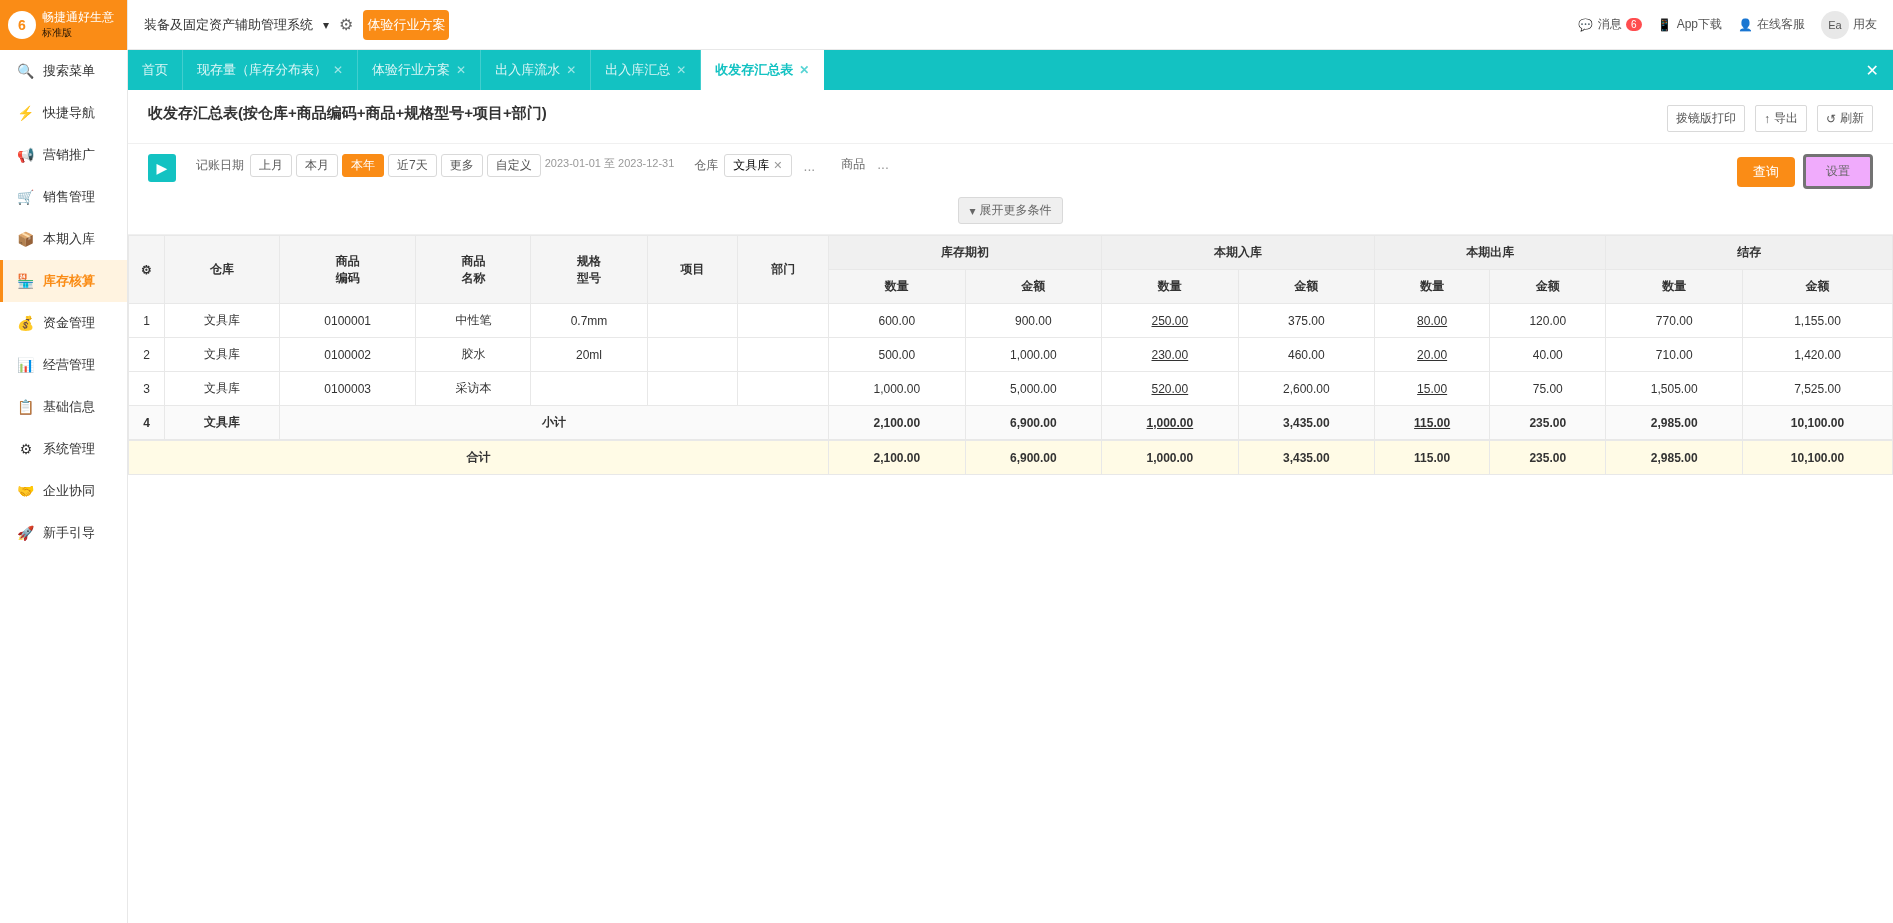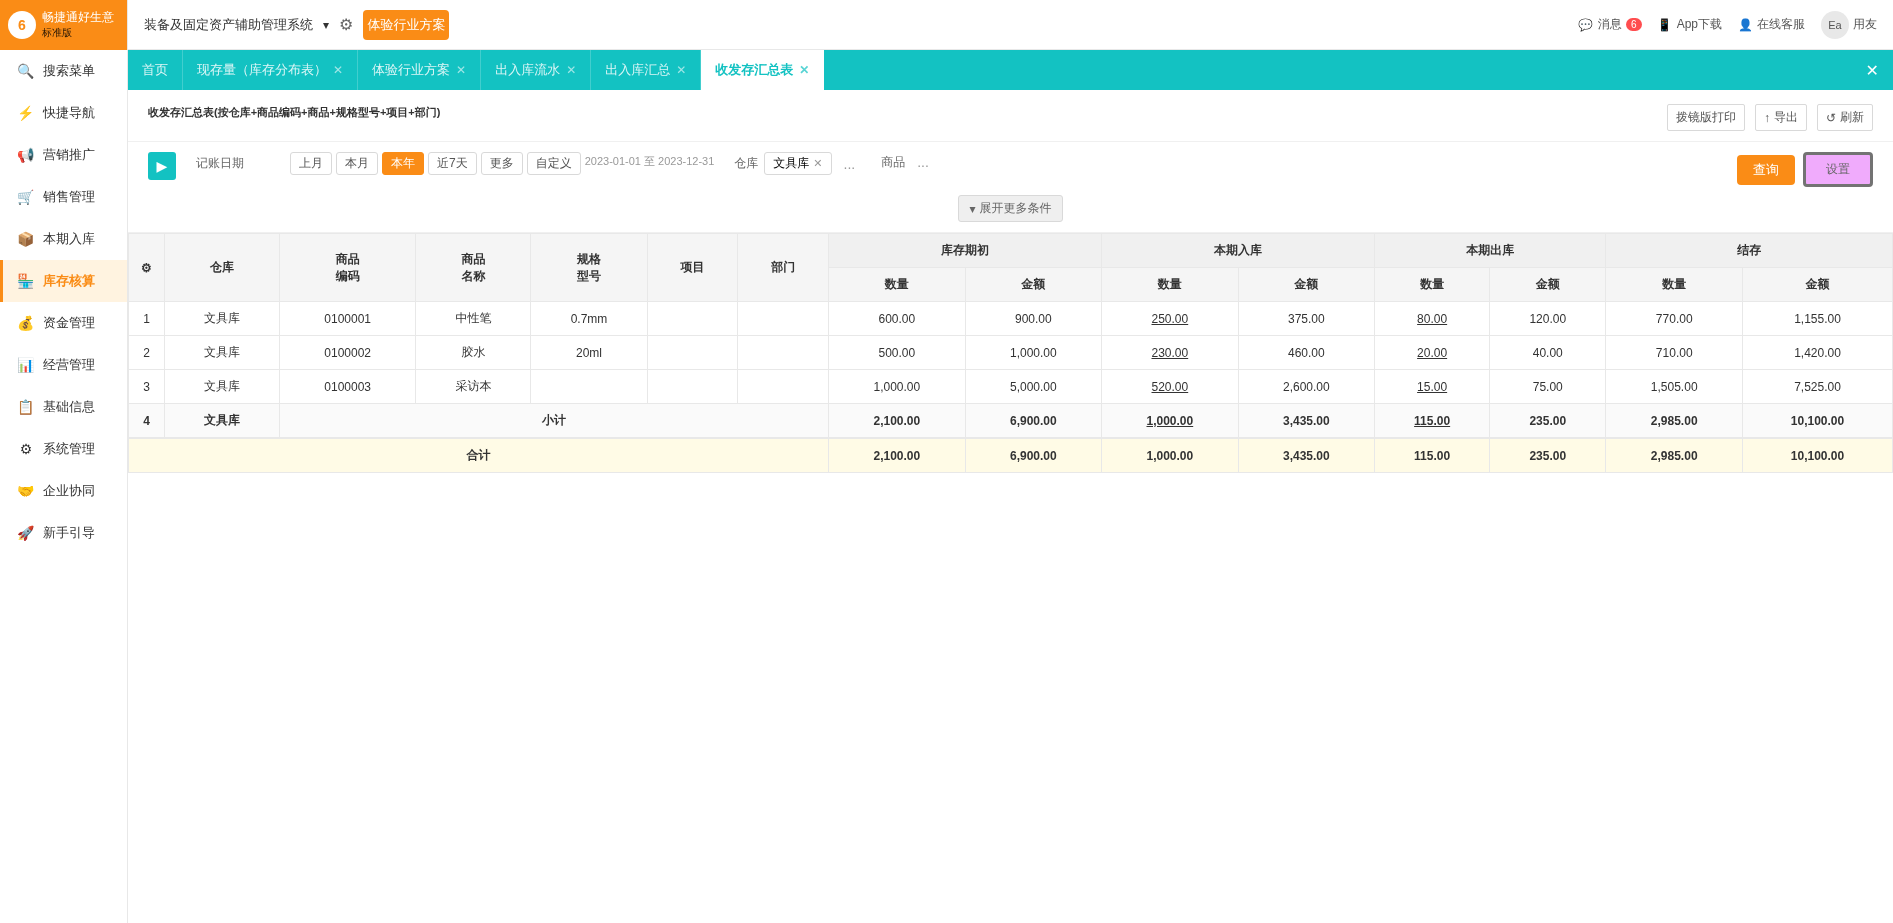--- a/index.html
+++ b/index.html
@@ -36,23 +36,23 @@
     .tab { display: flex; align-items: center; gap: 6px; padding: 0 14px; height: 52px; cursor: pointer; color: rgba(255,255,255,0.85); font-size: 13px; white-space: nowrap; border-right: 1px solid rgba(255,255,255,0.2); }
     .tab.active { background: #fff; color: #13c2c2; font-weight: bold; }
     .tab-close { font-size: 12px; color: inherit; opacity: 0.7; cursor: pointer; }
     .tabs-close-all { margin-left: auto; padding: 0 14px; color: #fff; font-size: 16px; cursor: pointer; }
 
     
     .page-content { flex: 1; overflow-y: auto; background: #fff; display: flex; flex-direction: column; }
 
     
     .page-header { padding: 14px 20px 10px; border-bottom: 1px solid #f0f0f0; }
-    .page-title { font-size: 11px; font-weight: bold; color: #333; margin-bottom: 10px; }
+    .page-title { font-size: 15px; font-weight: bold; color: #333; margin-bottom: 10px; }
     .filter-label { color: #666; font-size: 12px; white-space: nowrap; }
-    .date-period-btns { display: flex; gap: 4px; margin-left: 40px; }
+    .date-period-btns { display: flex; gap: 4px; }
     .date-btn { padding: 2px 8px; border: 1px solid #d9d9d9; border-radius: 3px; cursor: pointer; font-size: 12px; color: #555; background: #fff; }
     .date-btn.active { background: #fa8c16; color: #fff; border-color: #fa8c16; }
     .date-range { font-size: 11px; color: #999; margin-top: 2px; }
     .warehouse-tag { display: flex; align-items: center; gap: 4px; background: #fff; border: 1px solid #d9d9d9; border-radius: 3px; padding: 2px 8px; font-size: 12px; }
     .tag-close { cursor: pointer; color: #999; font-size: 11px; }
     .dots-btn { color: #999; cursor: pointer; font-size: 14px; padding: 2px 6px; }
     .query-btn { background: #fa8c16; color: #fff; border: none; padding: 6px 16px; border-radius: 4px; cursor: pointer; font-size: 13px; }
     .settings-btn { background: #f0abfc; color: #666; border: 3px solid #737373; padding: 6px 20px; border-radius: 4px; cursor: pointer; font-size: 12px; }
     .expand-btn { display: flex; align-items: center; gap: 4px; color: #666; font-size: 12px; cursor: pointer; padding: 4px 10px; border: 1px solid #d9d9d9; border-radius: 3px; margin: 0 auto; }
     .toolbar-btn { display: flex; align-items: center; gap: 4px; color: #555; font-size: 12px; cursor: pointer; padding: 4px 8px; border: 1px solid #d9d9d9; border-radius: 2px; background: #fff; }

